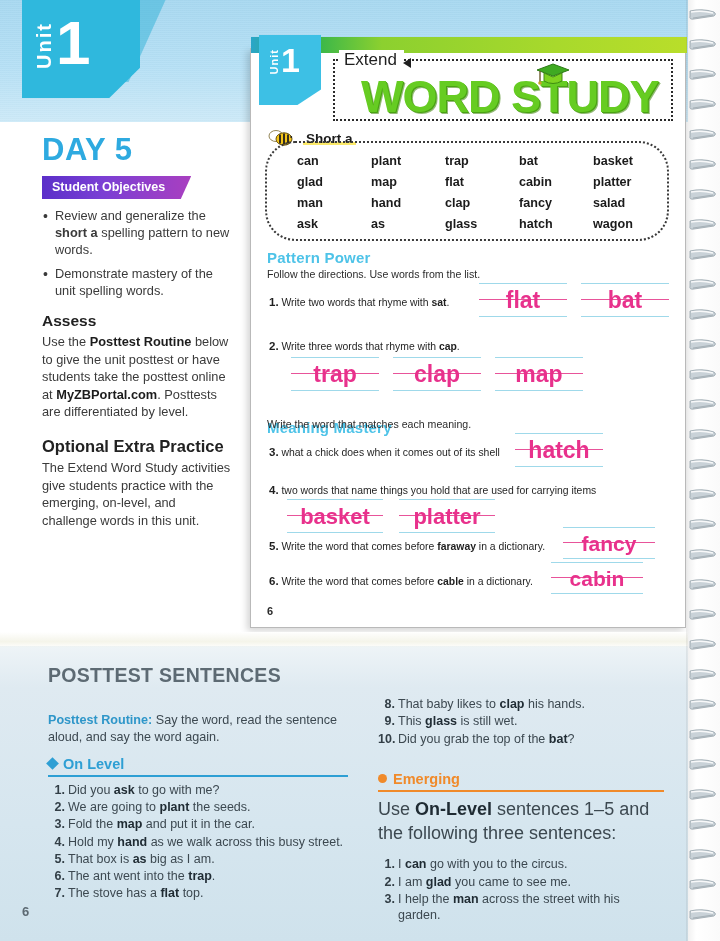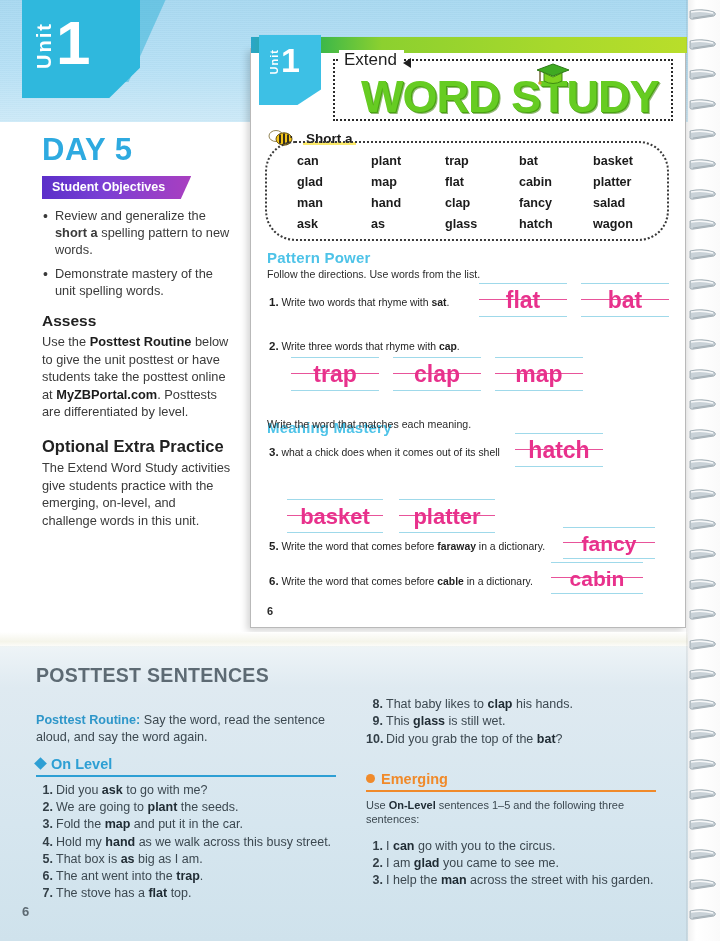--- a/index.html
+++ b/index.html
@@ -201,21 +201,21 @@
 
   .inset-pageno {
     position: absolute; left: 16px; bottom: 10px;
     font-size: 11px; font-weight: bold; color: #2b2b2b;
   }
 
   
   .bottom {
     position: absolute; left: 0; top: 646px; width: 688px; height: 295px;
     background: linear-gradient(180deg, #eef4f7 0%, #dfeaf1 14%, #d6e6ef 60%, #cfe2ec 100%);
-    padding: 18px 24px 0 36px;
+    padding: 18px 24px 0 48px;
   }
   .bottom-fade {
     position: absolute; left: 0; top: -14px; width: 688px; height: 16px;
     background: linear-gradient(180deg, rgba(255,255,255,1) 0%, rgba(240,240,225,.7) 60%, rgba(225,235,240,0) 100%);
   }
   .pt-title {
     font-size: 19.5px; font-weight: bold; color: #5d6a73; letter-spacing: .3px;
   }
   .pt-routine {
     font-size: 12.6px; line-height: 1.34; color: #3c4850; margin-top: 6px;
@@ -242,21 +242,21 @@
     font-size: 12.5px; line-height: 1.3; color: #3c4850;
   }
   ol.sent li::before {
     counter-increment: s; content: counter(s) ".";
     position: absolute; left: 0; width: 17px; text-align: right;
     font-weight: bold; color: #323e46;
   }
   ol.sent li b { font-weight: bold; color: #1f2b33; }
   ol.sent.start8 { counter-reset: s 7; }
   .em-note {
-    font-size: 11px; line-height: 1.32; color: #3c4850; margin-top: 6px;
+    font-size: 18px; line-height: 1.32; color: #3c4850; margin-top: 6px;
   }
   .em-note b { font-weight: bold; color: #1f2b33; }
   .page-no {
     position: absolute; left: 22px; bottom: 22px;
     font-size: 13px; font-weight: bold; color: #5d6a73;
   }
 
   
   .spiral {
     position: absolute; right: 0; top: 0; width: 34px; height: 941px;
@@ -381,20 +381,24 @@
     <div style="position:absolute; left:16px; top:368px;" class="act-sub">Write the word that matches each meaning.</div>
 
     <div style="position:absolute; left:18px; top:396px; width:250px;" class="q">
       <span class="num">3.</span>
       <span>what a chick does when it comes out of its shell</span>
     </div>
     <div class="ansline" style="left:264px; top:384px; width:88px; height:34px;">
       <span class="answord" style="font-size:23px;">hatch</span>
     </div>
 
+    <div style="position:absolute; left:18px; top:434px; width:400px;" class="q">
+      <span class="num">4.</span>
+      <span>two words that name things you hold that are used for carrying items</span>
+    </div>
     <div class="ansline" style="left:36px; top:450px; width:96px; height:34px;">
       <span class="answord" style="font-size:22px;">basket</span>
     </div>
     <div class="ansline" style="left:148px; top:450px; width:96px; height:34px;">
       <span class="answord" style="font-size:22px;">platter</span>
     </div>
 
     <div style="position:absolute; left:18px; top:490px; width:290px;" class="q">
       <span class="num">5.</span>
       <span>Write the word that comes before <b>faraway</b> in a dictionary.</span>

